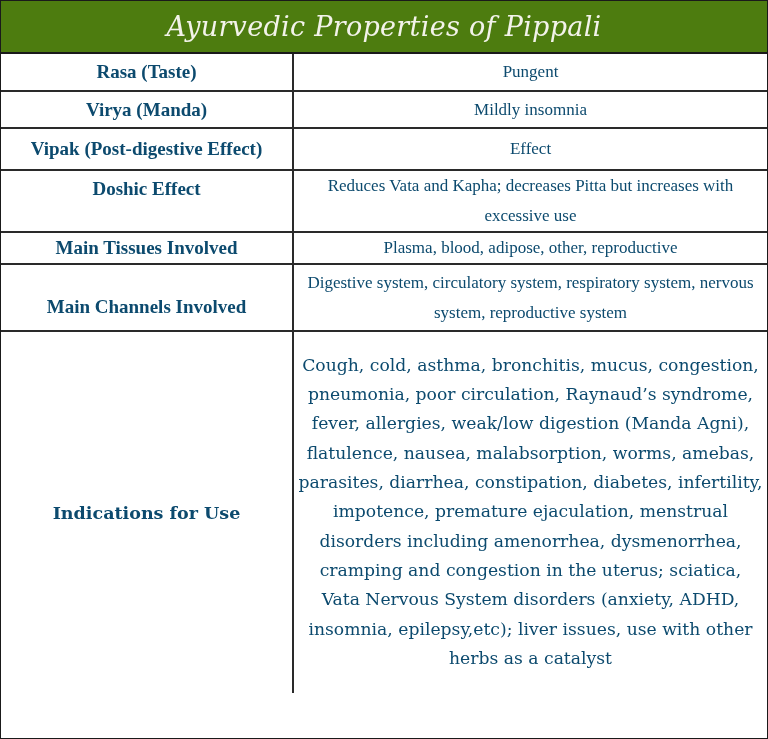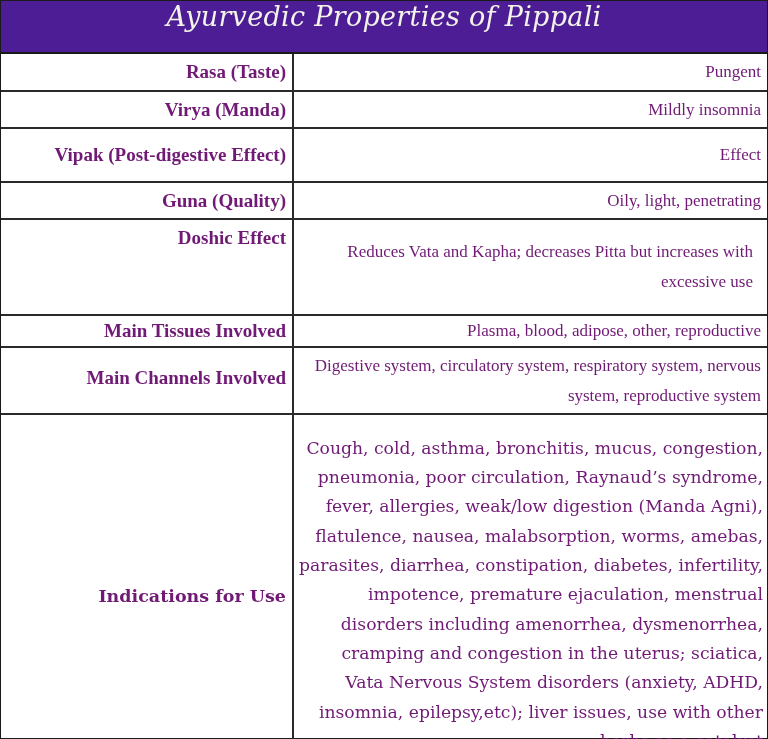--- a/index.html
+++ b/index.html
@@ -6,43 +6,44 @@
     body { width: 768px; height: 739px; overflow: hidden; }
     .sheet {
       position: relative;
       width: 766px;
       height: 737px;
       border: 1px solid #1a1a1a;
       background: #ffffff;
     }
     .title-bar {
       height: 51px;
-      background: #4c1d95;
+      background: #4d7c0f;
       border-bottom: 2px solid #1a1a1a;
       display: flex;
+      align-items: center;
       justify-content: center;
     }
     .title-text {
       color: #f3f3ea;
       font-family: "DejaVu Serif", serif;
       font-style: italic;
       font-size: 27px;
       letter-spacing: 0.3px;
     }
     table {
       border-collapse: collapse;
       width: 766px;
       table-layout: fixed;
     }
     td {
       border: 2px solid #2a2a2a;
-      text-align: right;
+      text-align: center;
       vertical-align: middle;
       padding: 0 6px;
-      color: #701a75;
+      color: #0c4a6e;
       font-size: 19px;
       line-height: 30px;
     }
     tr:first-child td { border-top: none; }
     td:first-child { border-left: none; }
     td:last-child { border-right: none; }
     tr:last-child td { border-bottom: none; }
     td.label {
       width: 279px;
       font-family: "Liberation Serif", serif;
@@ -58,52 +59,48 @@
       font-size: 17.2px;
       line-height: 29.3px;
       padding: 3px 4px 4px 4px;
       margin-top: 33px;
     }
     td.label.long-label {
       font-family: "DejaVu Serif", serif;
       font-size: 17.5px;
       border-radius: 23px;
     }
-    td.label.bottom-align { vertical-align: bottom; padding-bottom: 20px; }
+    td.label.bottom-align { vertical-align: bottom; padding-bottom: 8px; }
     td.top-align { vertical-align: top; padding-top: 3px; }
   </style>
 </head>
 <body>
 
 <div class="sheet">
   <div class="title-bar">
     <span class="title-text">Ayurvedic Properties of Pippali</span>
   </div>
 
   <table>
     <tbody>
         <tr style="height:37px;">
       <td class="label">Rasa (Taste)</td>
       <td class="value">Pungent</td>
     </tr>
     <tr style="height:37px;">
       <td class="label">Virya (Manda)</td>
       <td class="value">Mildly insomnia</td>
     </tr>
-    <tr style="height:54px;">
+    <tr style="height:42px;">
       <td class="label">Vipak (Post-digestive Effect)</td>
       <td class="value">Effect</td>
     </tr>
-    <tr style="height:37px;">
-      <td class="label">Guna (Quality)</td>
-      <td class="value">Oily, light, penetrating</td>
-    </tr>
     <tr style="height:60px;">
       <td class="label top-align">Doshic Effect</td>
-      <td class="value" style="padding:17px 14px;">Reduces Vata and Kapha; decreases Pitta but increases with excessive use</td>
+      <td class="value" style="padding:0 14px;">Reduces Vata and Kapha; decreases Pitta but increases with excessive use</td>
     </tr>
     <tr style="height:24px;">
       <td class="label">Main Tissues Involved</td>
       <td class="value">Plasma, blood, adipose, other, reproductive</td>
     </tr>
     <tr style="height:67px;">
       <td class="label bottom-align">Main Channels Involved</td>
       <td class="value">Digestive system, circulatory system, respiratory system, nervous system, reproductive system</td>
     </tr>
     <tr style="height:362px;">

